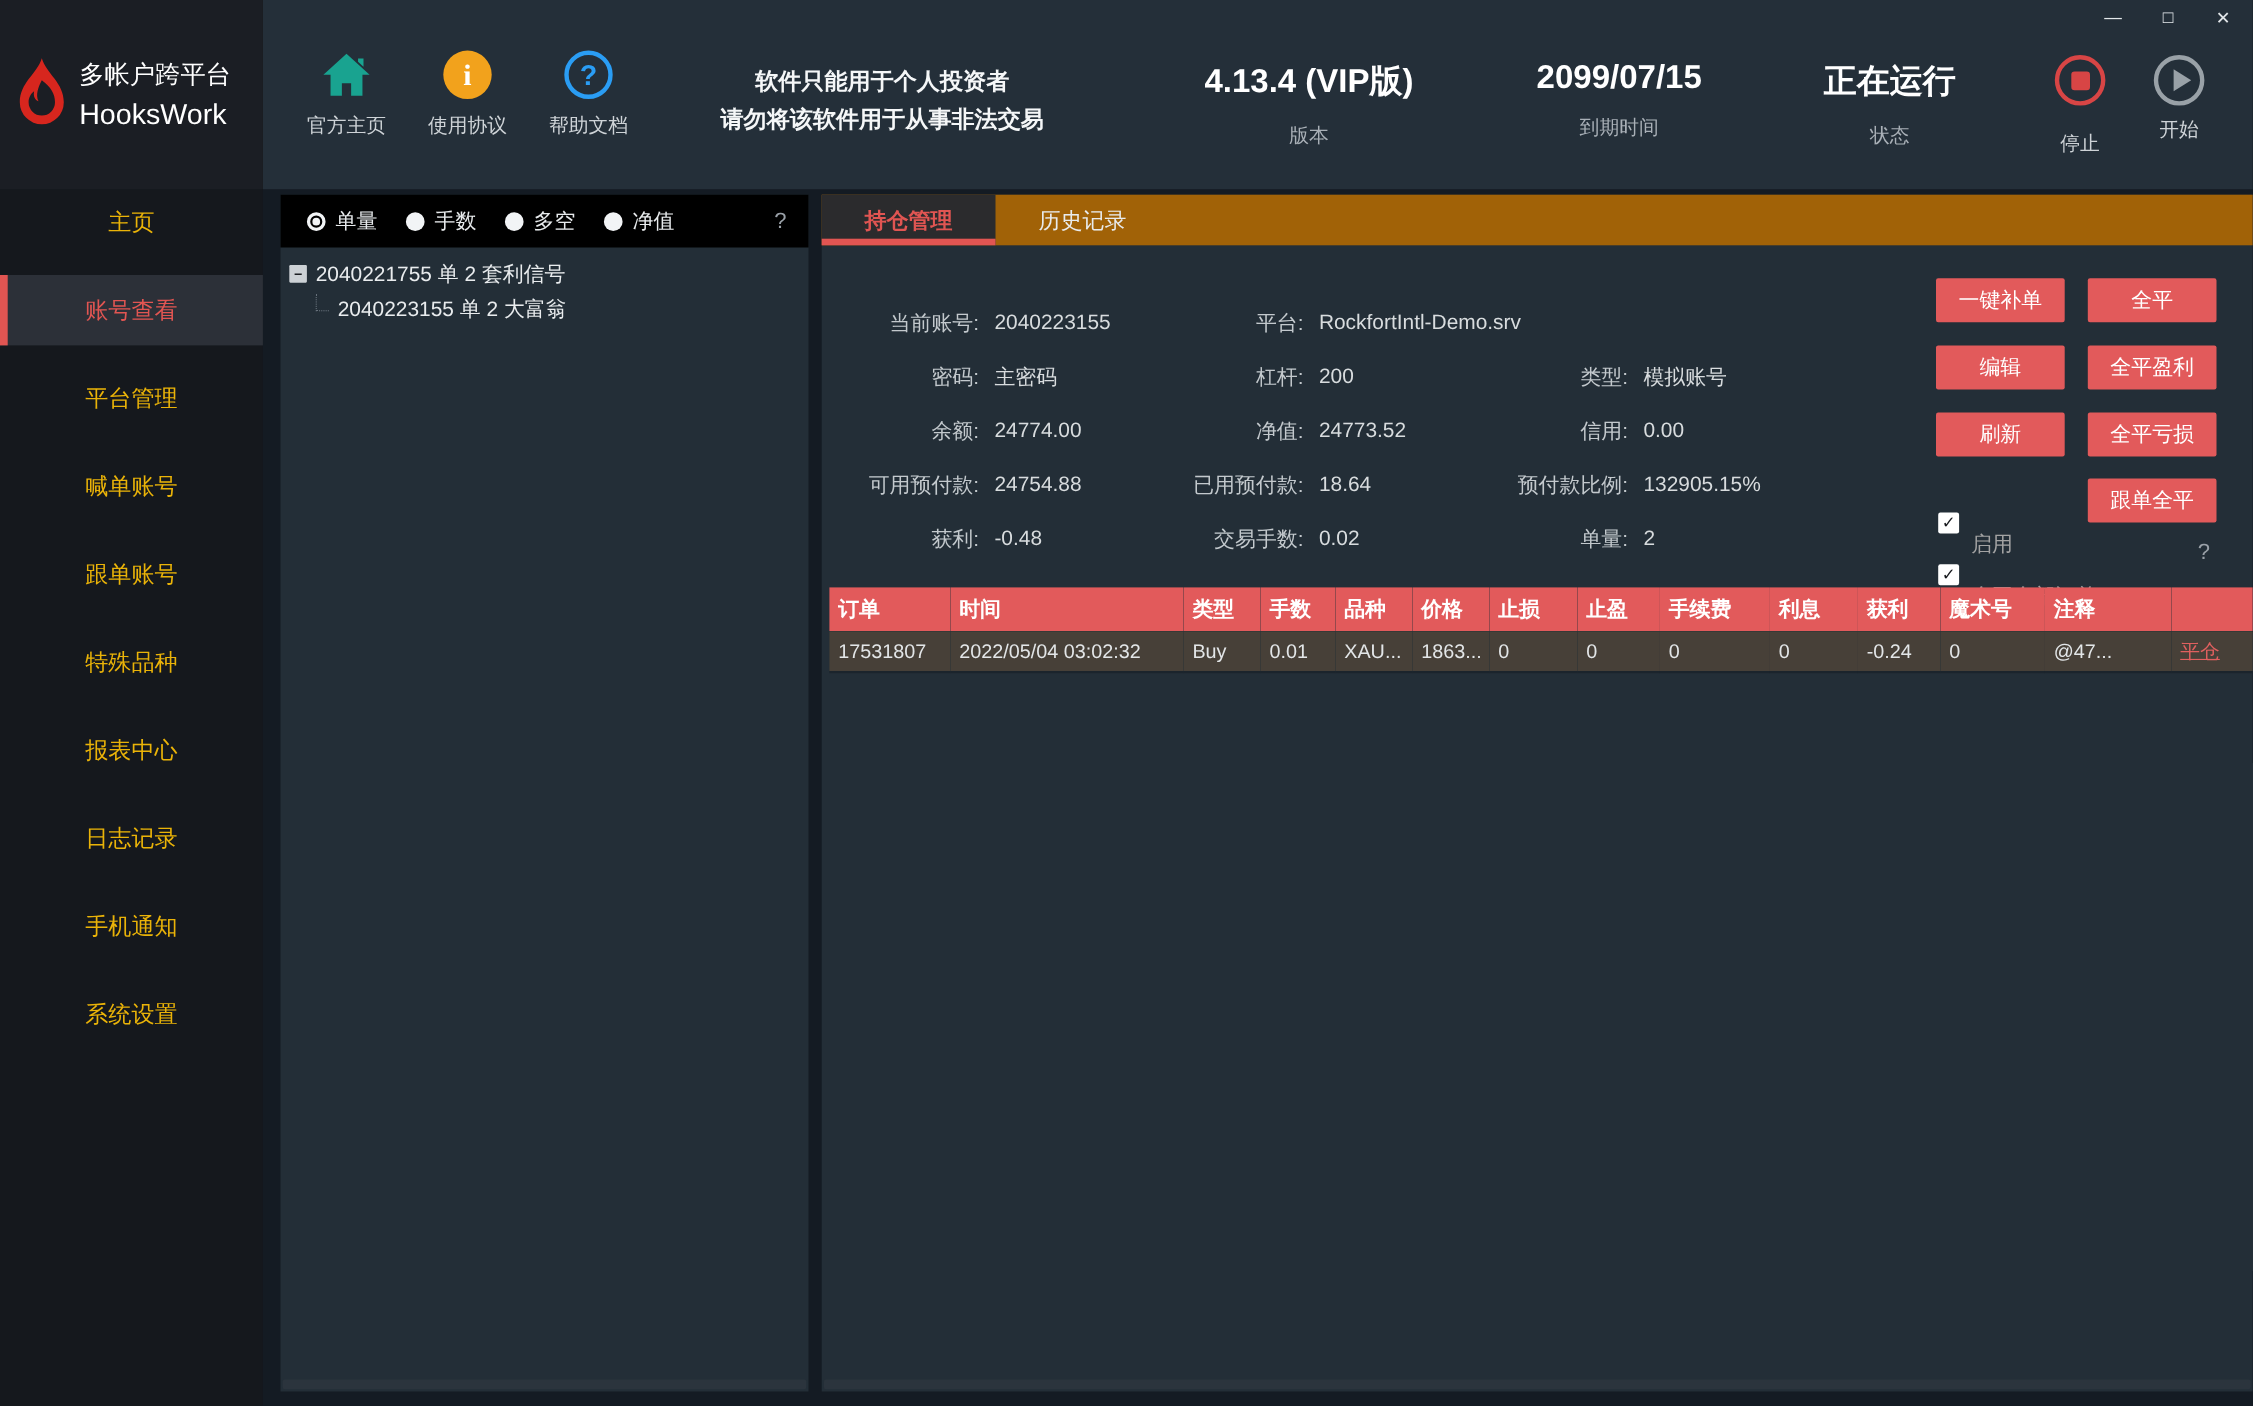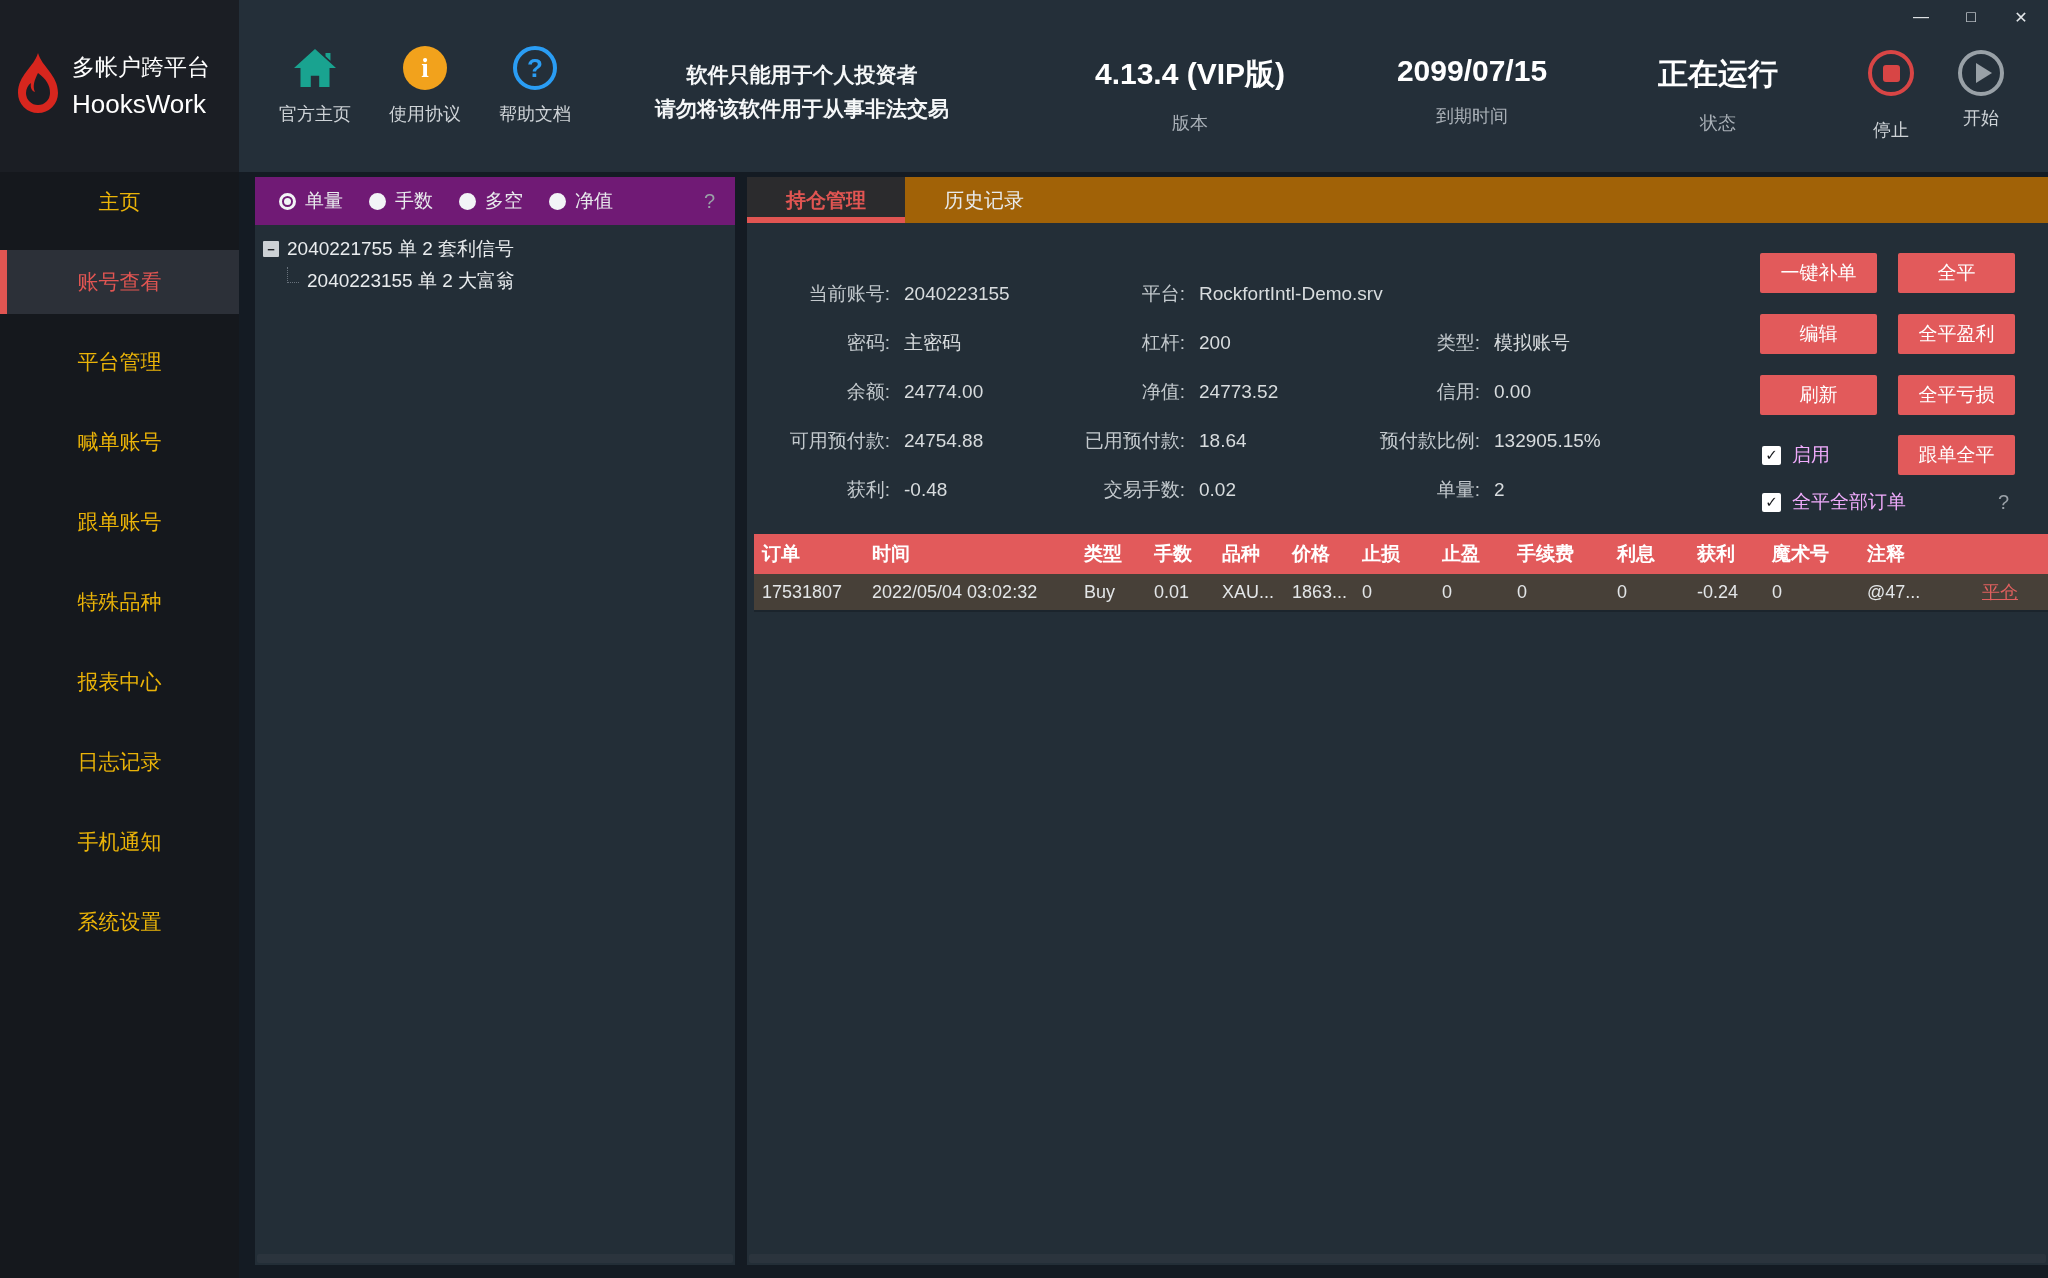--- a/index.html
+++ b/index.html
@@ -49,21 +49,21 @@
   .brand-line1 { font-size:23px; }
   .brand-line2 { font-size:26px; margin-top:6px; }
   .snav { position:absolute; top:170px; left:0; right:0; }
   .sitem { height:64px; margin-bottom:16px; display:flex; align-items:center; justify-content:center;
            font-size:21px; color:#eab308; cursor:pointer; position:relative; }
   .sitem.active { background:#2c3038; color:#e15552; }
   .sitem.active::before { content:''; position:absolute; left:0; top:0; bottom:0; width:7px; background:#e15552; }
 
   
   .tree-panel { position:absolute; left:255px; top:177px; width:480px; bottom:13px; background:#232e37; }
-  .tree-head { height:48px; background:#701a75; display:flex; align-items:center; padding:0 20px 0 24px; }
+  .tree-head { height:48px; background:#000000; display:flex; align-items:center; padding:0 20px 0 24px; }
   .radio-item { display:flex; align-items:center; margin-right:26px; cursor:pointer; }
   .radio { width:17px; height:17px; border-radius:50%; display:flex; align-items:center; justify-content:center; }
   .radio.sel { border:3px solid #f2f4f6; background:transparent; }
   .radio.sel::after { content:''; width:7px; height:7px; border-radius:50%; background:#f2f4f6; }
   .radio.unsel { background:#f2f4f6; }
   .radio-label { margin-left:9px; font-size:19px; color:#e8ebed; }
   .tree-help { margin-left:auto; font-size:20px; color:#9aa1a8; }
   .tree-body { padding-top:8px; }
   .tnode { height:32px; display:flex; align-items:center; font-size:19px; color:#e9ecee; cursor:pointer; }
   .tnode.root { padding-left:8px; }
@@ -94,21 +94,21 @@
           font-size:19px; display:flex; align-items:center; justify-content:center; border-radius:2px;
           cursor:pointer; font-family:inherit; }
   .b0 { left:0; top:0; } .b1 { left:138px; top:0; }
   .b2 { left:0; top:61px; } .b3 { left:138px; top:61px; }
   .b4 { left:0; top:122px; } .b5 { left:138px; top:122px; }
   .b6 { left:138px; top:182px; }
   .cbrow { position:absolute; display:flex; align-items:center; cursor:pointer; }
   .cb1 { left:2px; top:189px; } .cb2 { left:2px; top:236px; }
   .cbox { width:19px; height:19px; background:#ffffff; border-radius:2px; color:#16181c;
           font-size:15px; font-weight:bold; display:flex; align-items:center; justify-content:center; }
-  .cblabel { margin-left:11px; font-size:19px; color:#f0abfc; white-space:nowrap; }
+  .cblabel { margin-left:11px; font-size:19px; color:#a3a3a3; white-space:nowrap;margin-top:40px; }
   .actions-help { position:absolute; right:6px; top:238px; font-size:20px; color:#9aa1a8; }
 
   .orders { position:absolute; top:357px; left:7px; right:0; }
   table { width:100%; border-collapse:collapse; table-layout:fixed; }
   thead tr { background:#e25a5b; height:40px; }
   th { color:#ffffff; font-weight:bold; text-align:left; padding-left:8px; font-size:19px; white-space:nowrap; overflow:hidden; }
   tbody tr { height:37px; }
   tr.row-selected { background:#474038; }
   tr.row-normal { background:#29323b; }
   td { color:#e3e6e8; padding-left:8px; font-size:18px; border-bottom:2px solid #1b242c;

